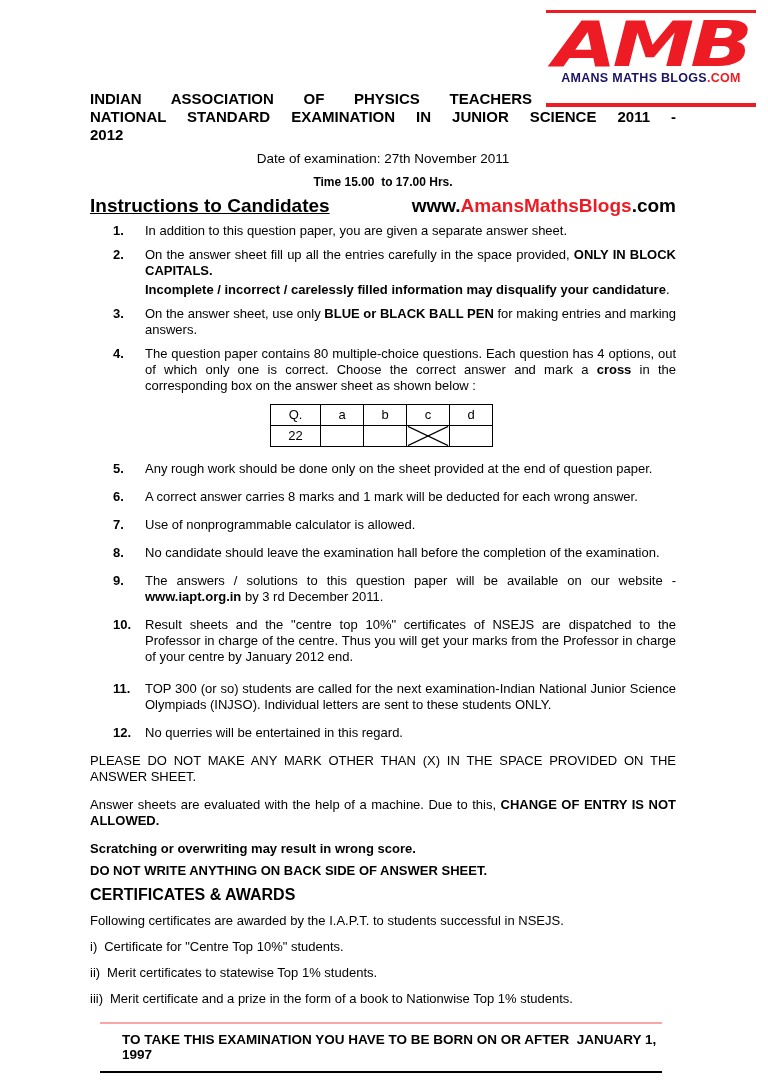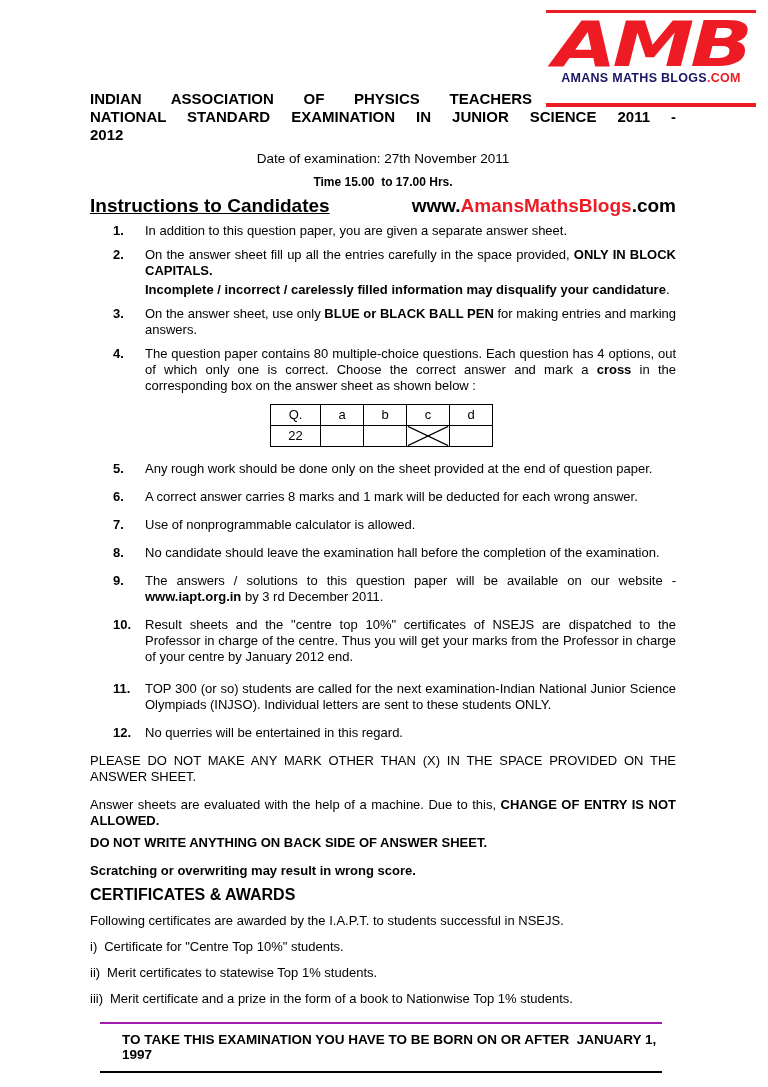--- a/index.html
+++ b/index.html
@@ -47,21 +47,21 @@
   .cross-cell { position: relative; }
   .cross-cell svg { position: absolute; left: 0; top: 0; width: 100%; height: 100%; display: block; }
 
   .note { font-size: 13px; line-height: 16px; margin-top: 12px; text-align: justify; }
   .mt6 { margin-top: 6px; }
   .cert-heading { font-size: 16px; font-weight: bold; margin-top: 7px; }
   .cert-intro { font-size: 13px; margin-top: 9px; }
   .cert-item { font-size: 13px; margin-top: 11px; }
   .cert-item .cnum { margin-right: 7px; }
 
-  .footer-box { margin: 16px 14px 0 10px; border-top: 2px solid #a21caf; border-bottom: 2px solid #000;
+  .footer-box { margin: 16px 14px 0 10px; border-top: 2px solid #fca5a5; border-bottom: 2px solid #000;
     padding: 8px 0 9px 22px; font-weight: bold; font-size: 13.5px; white-space: pre-wrap; }
 </style>
 </head>
 <body>
 
 <div class="page">
 
   <div class="logo">
     <div class="logo-topbar"></div>
     <div class="logo-letters">
@@ -175,23 +175,23 @@
     <div class="item" style="margin-top:12px">
       <span class="num">12.</span>
       <span>No querries will be entertained in this regard.</span>
     </div>
   </div>
 
   <div class="note">PLEASE DO NOT MAKE ANY MARK OTHER THAN (X) IN THE SPACE PROVIDED ON THE ANSWER SHEET.</div>
 
   <div class="note"><span>Answer sheets are evaluated with the help of a machine. Due to this, </span><span class="bd">CHANGE OF ENTRY IS NOT ALLOWED.</span></div>
 
+  <div class="note bd">Scratching or overwriting may result in wrong score.</div>
+
   <div class="note bd mt6" style="margin-top:6px">DO NOT WRITE ANYTHING ON BACK SIDE OF ANSWER SHEET.</div>
-
-  <div class="note bd">Scratching or overwriting may result in wrong score.</div>
 
   <div class="cert-heading">CERTIFICATES &amp; AWARDS</div>
   <div class="cert-intro">Following certificates are awarded by the I.A.P.T. to students successful in NSEJS.</div>
 
   <div class="cert-item">
     <span class="cnum">i)</span><span>Certificate for "Centre Top 10%" students.</span>
   </div>
   <div class="cert-item">
     <span class="cnum">ii)</span><span>Merit certificates to statewise Top 1% students.</span>
   </div>

